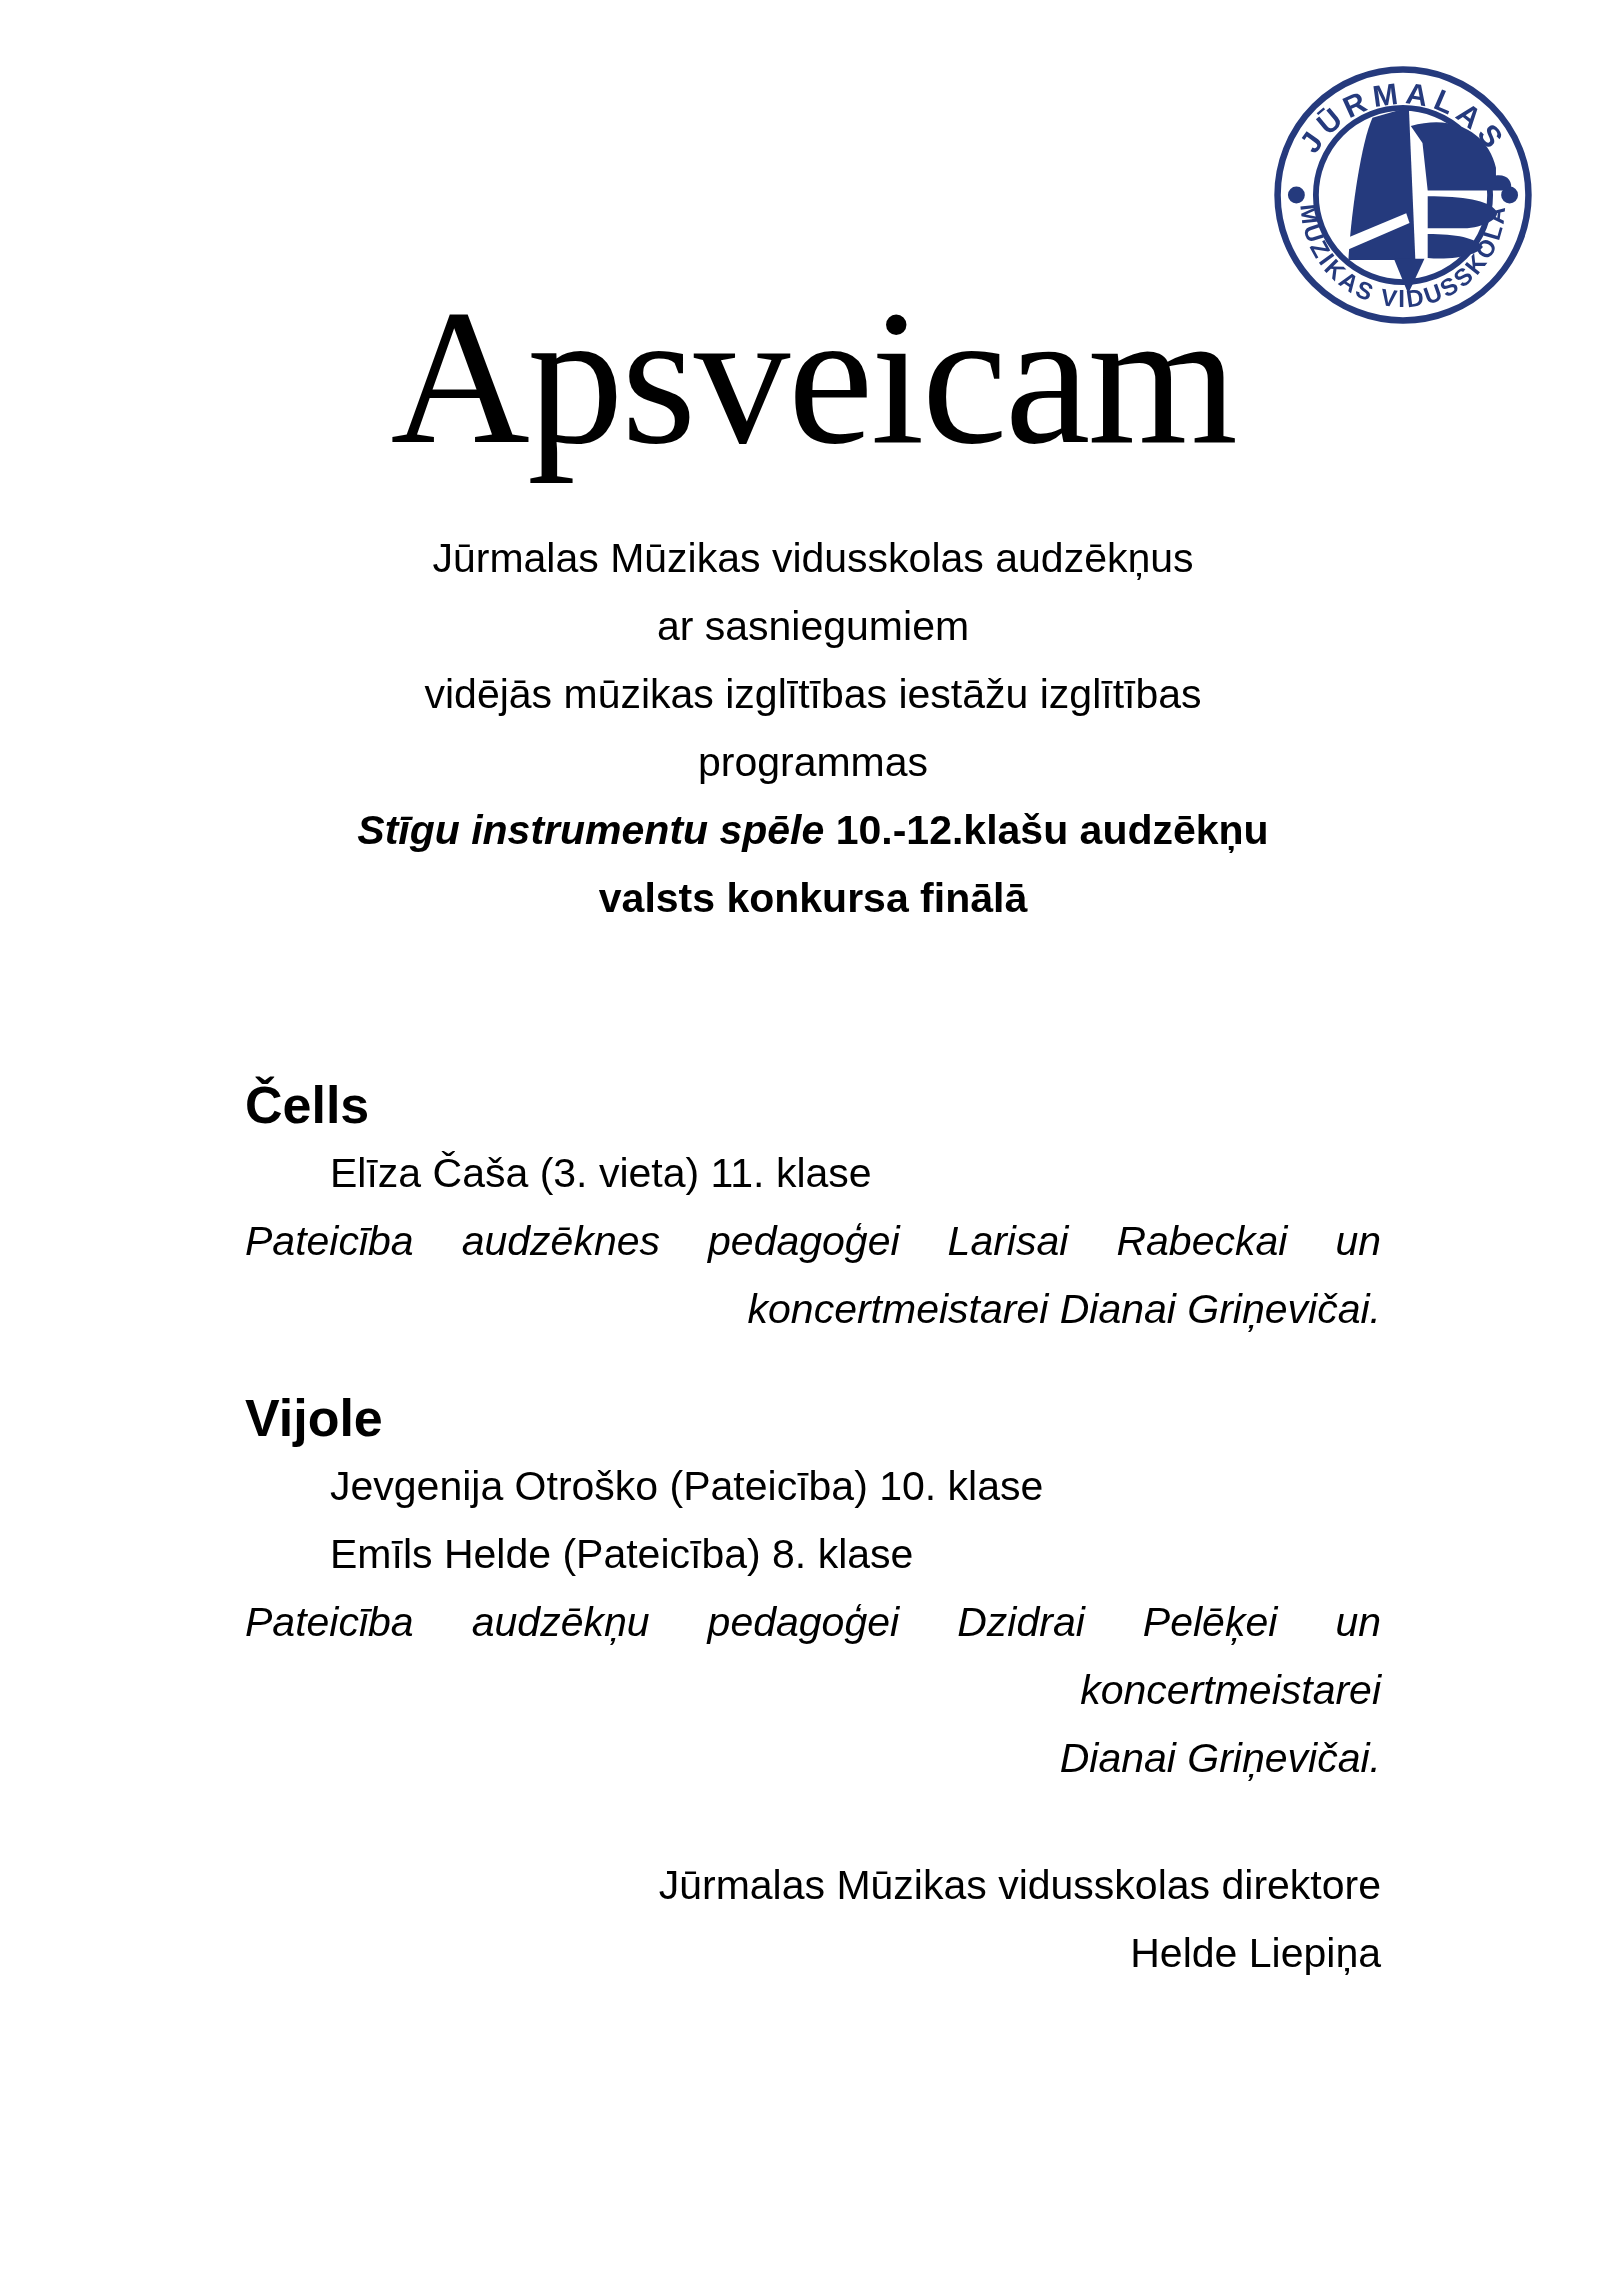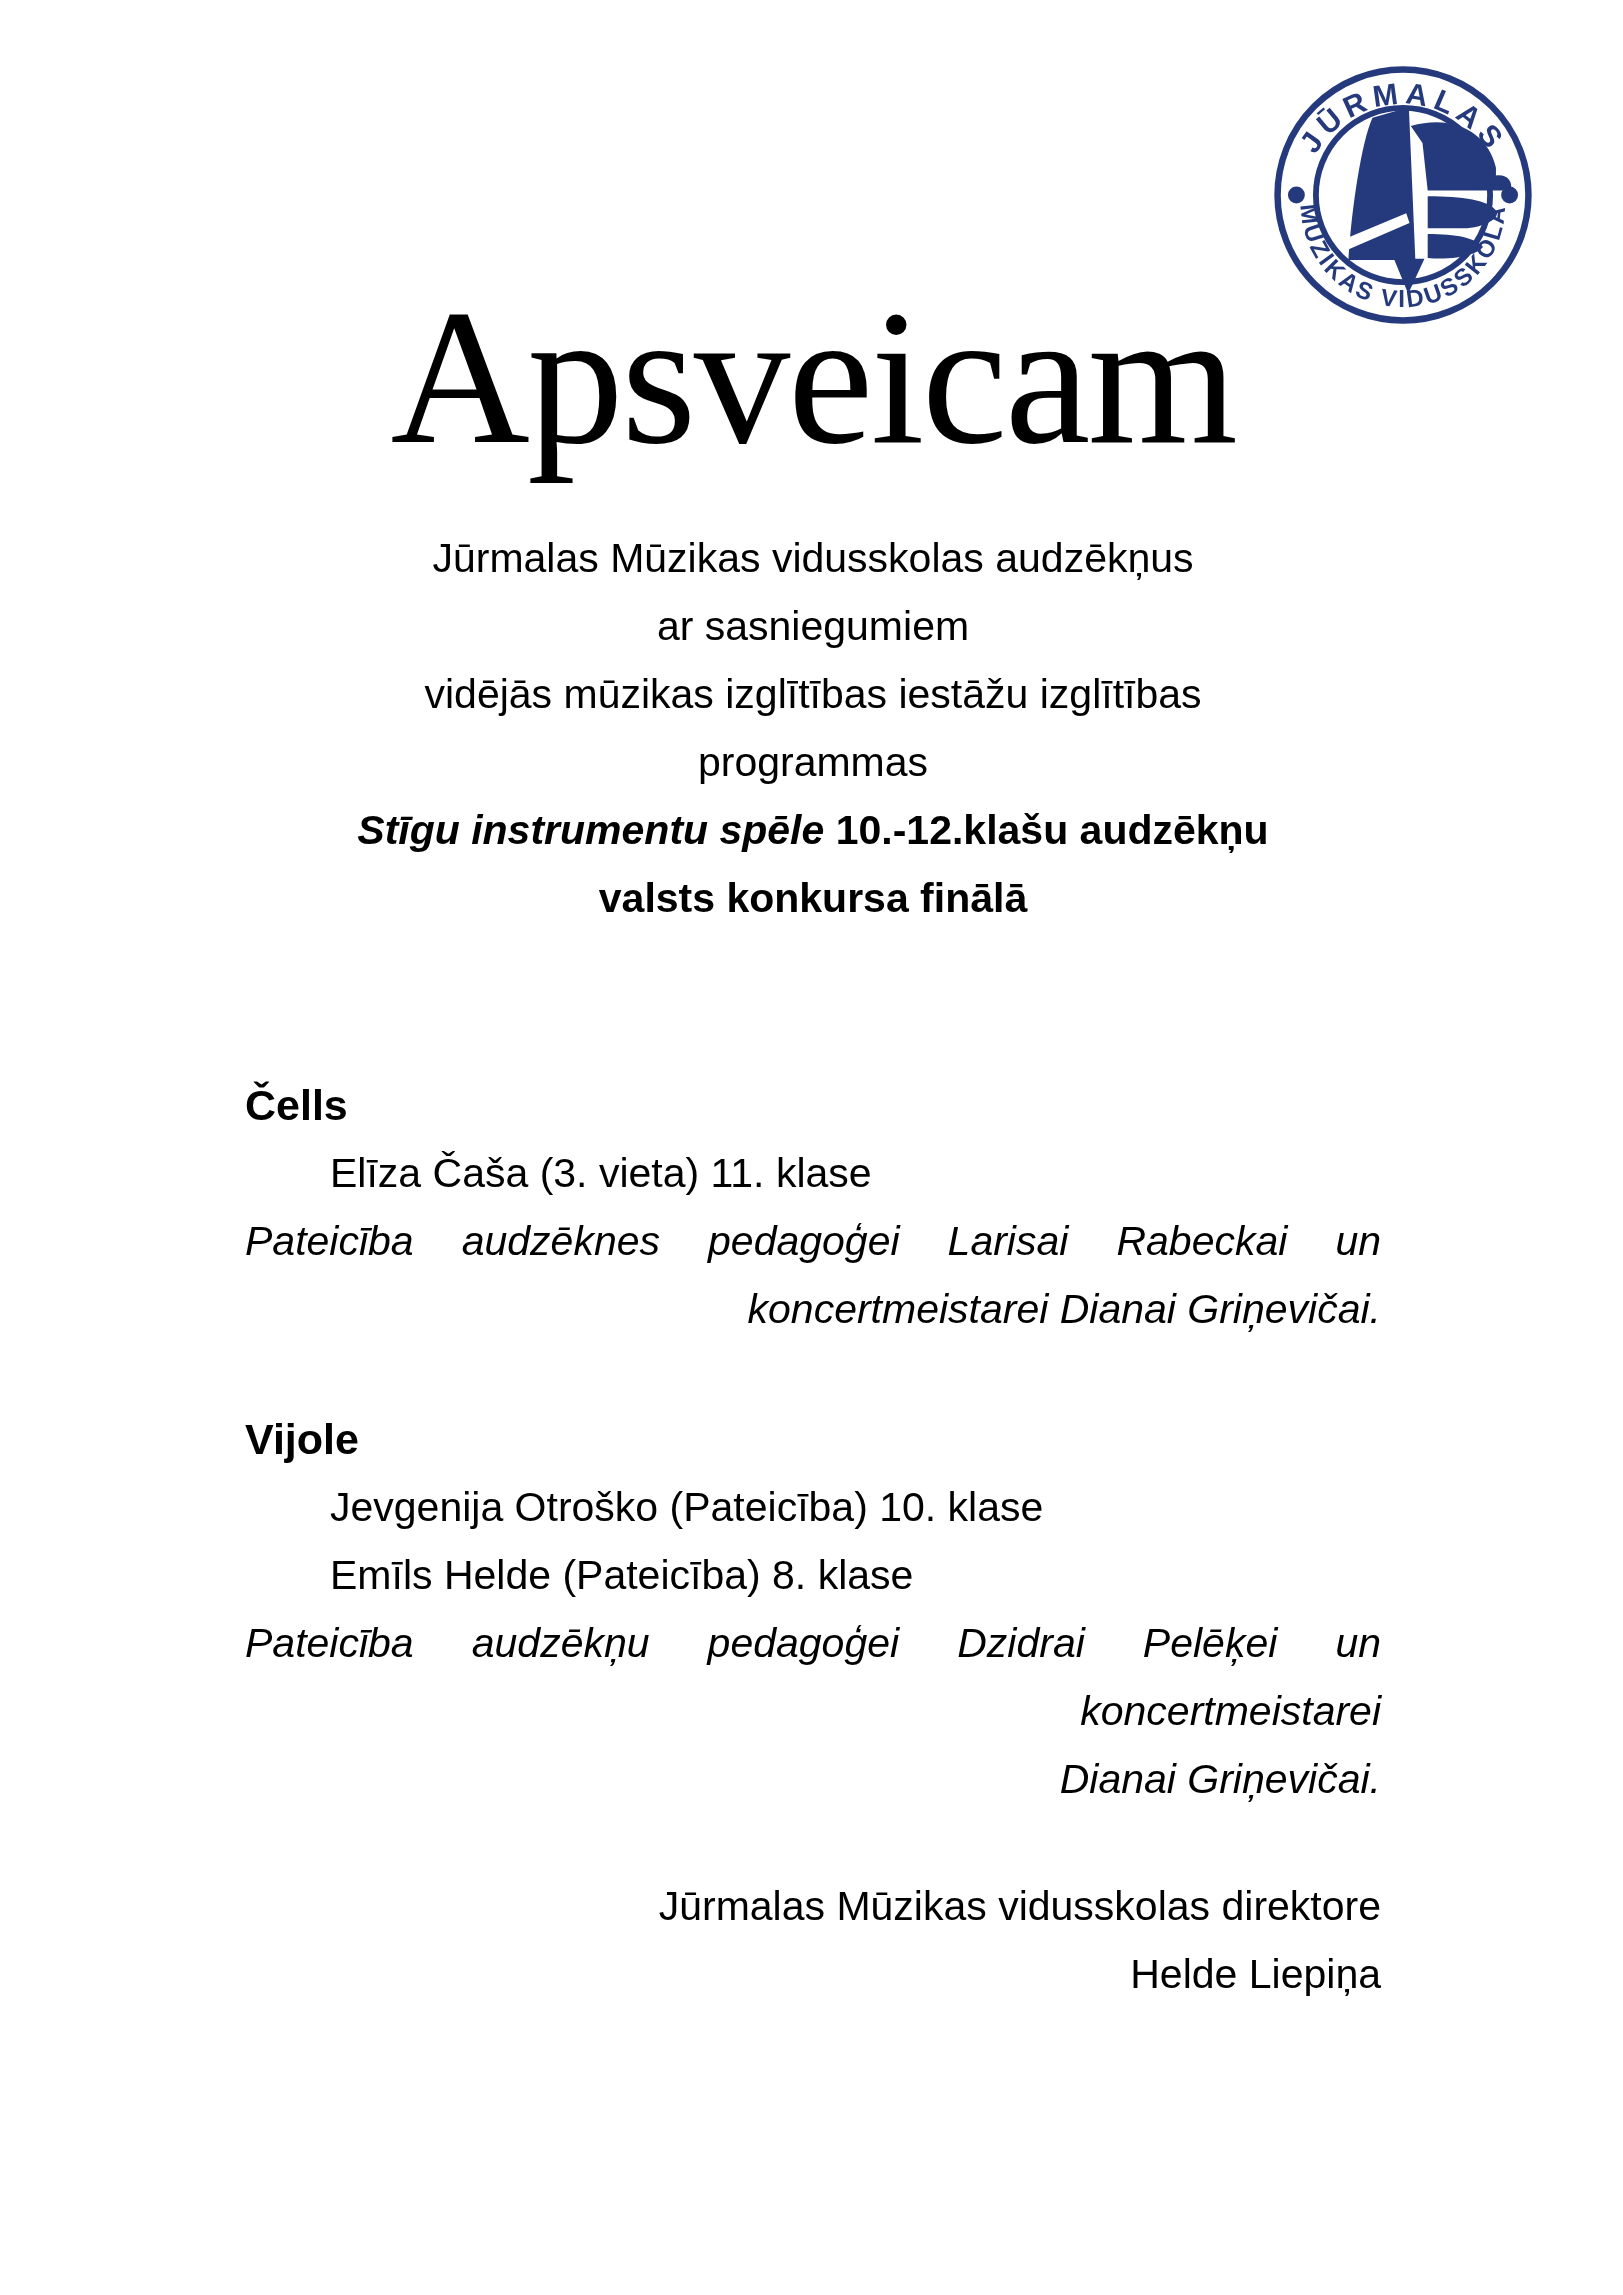--- a/index.html
+++ b/index.html
@@ -41,33 +41,33 @@
     line-height: 68px;
     height: 68px;
     white-space: nowrap;
   }
   .center { text-align: center; }
   .bold { font-weight: bold; }
   .bolditalic { font-weight: bold; font-style: italic; margin-top: 16px; }
   
   .body-block { margin-top: 139px; }
   .heading {
-    font-size: 43px;
+    font-size: 52px;
     font-weight: bold;
     line-height: 68px;
     height: 68px;
   }
   .student { padding-left: 85px; }
   .note { font-style: italic; text-align: right; }
   .just {
     text-align: justify;
     text-align-last: justify;
     white-space: normal;
   }
-  .section-violin { margin-top: 62px; }
+  .section-violin { margin-top: 41px; }
   
   .signature { margin-top: 59px; }
   .right { text-align: right; }
 </style>
 </head>
 <body>
 
 <div class="page">
 
   <div class="logo">

